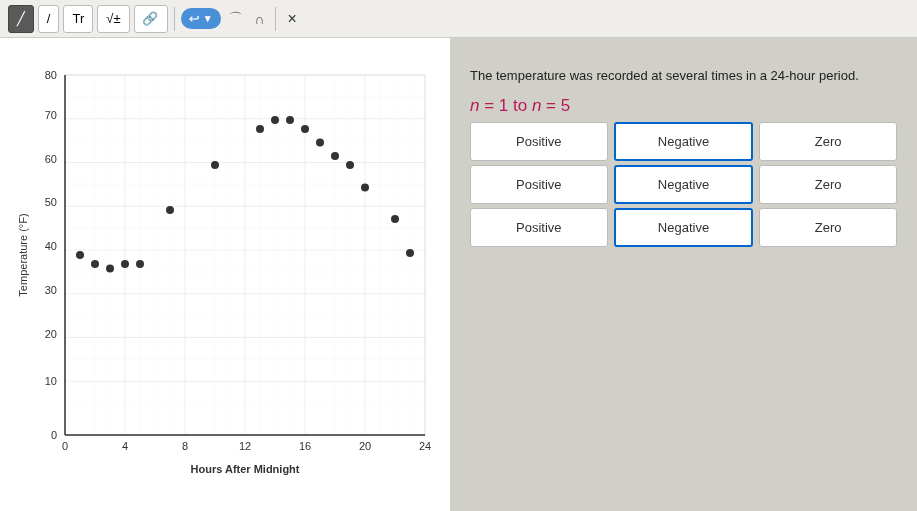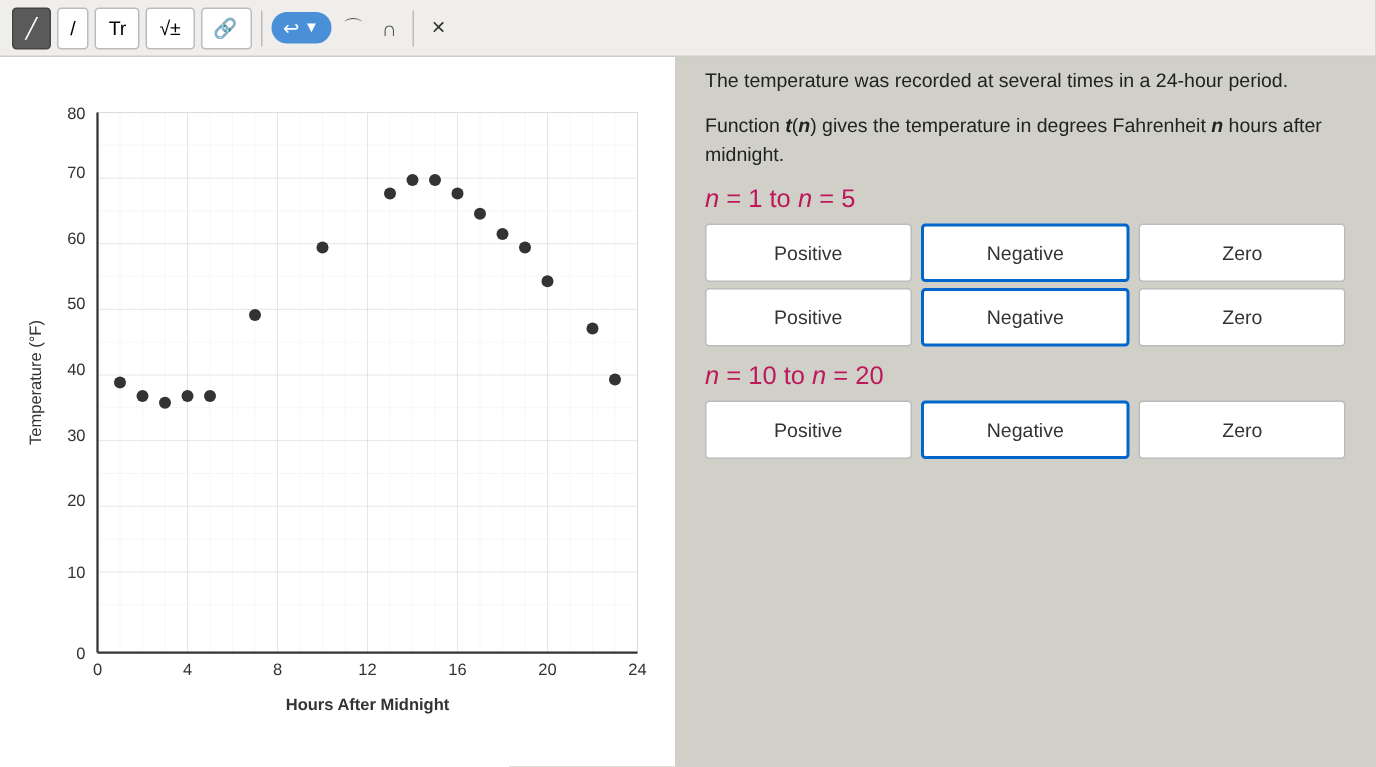--- a/index.html
+++ b/index.html
@@ -72,21 +72,21 @@
       display: flex;
       flex-direction: column;
       align-items: center;
       justify-content: center;
     }
 
     
     .problem-area {
       flex: 1;
       background: #d0cfc8;
-      padding: 6px 20px;
+      padding: 28px 20px;
       overflow-y: auto;
     }
 
     .problem-text {
       font-size: 13px;
       color: #222;
       line-height: 1.5;
       margin-bottom: 10px;
     }
 
@@ -281,43 +281,37 @@
         <circle cx="380" cy="154" r="4" fill="#333"></circle>
 
         <circle cx="395" cy="188" r="4" fill="#333"></circle>
       </svg>
     </div>
   </div>
 
   <div class="problem-area">
     <p class="problem-text">The temperature was recorded at several times in a 24-hour period.</p>
 
-    <p class="problem-text">
-      Function <em>t</em>(<em>n</em>) gives the temperature in degrees Fahrenheit <em>n</em> hours after midnight.
-    </p>
 
 
     <p class="interval-label">
       <em>n</em> = 1 to <em>n</em> = 5
     </p>
     <div class="answer-row">
       <button class="answer-btn">Positive</button>
       <button class="answer-btn selected-negative">Negative</button>
       <button class="answer-btn">Zero</button>
     </div>
 
     <div class="answer-row">
       <button class="answer-btn">Positive</button>
       <button class="answer-btn selected-negative">Negative</button>
       <button class="answer-btn">Zero</button>
     </div>
 
-    <p class="interval-label">
-      <em>n</em> = 10 to <em>n</em> = 20
-    </p>
     <div class="answer-row">
       <button class="answer-btn">Positive</button>
       <button class="answer-btn selected-negative">Negative</button>
       <button class="answer-btn">Zero</button>
     </div>
   </div>
 
 </div>
 
 </body></html>

